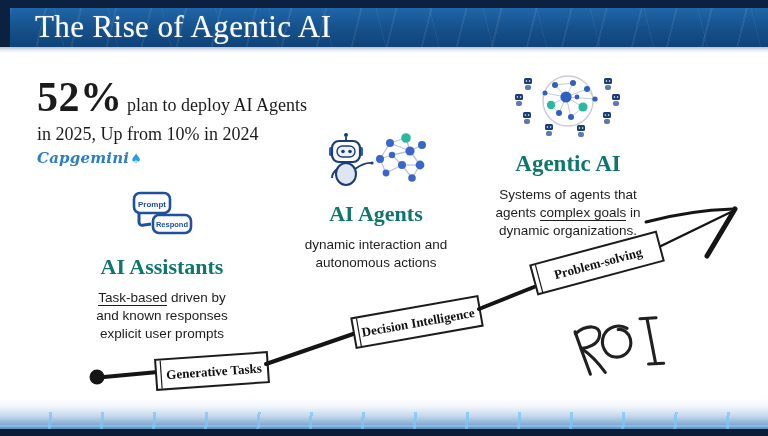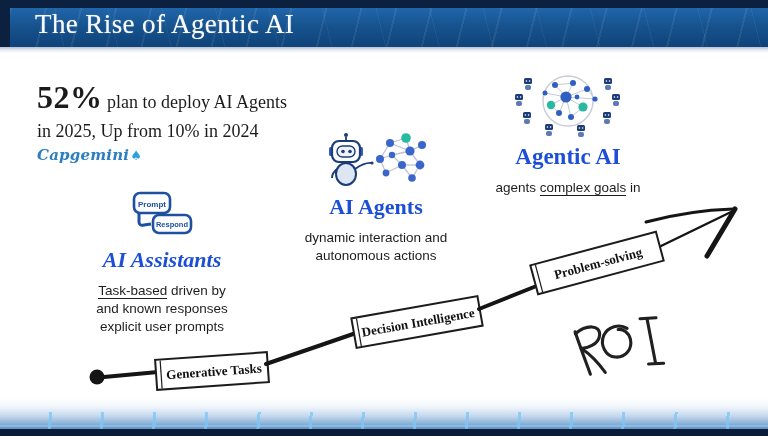--- a/index.html
+++ b/index.html
@@ -18,48 +18,48 @@
   }
   .header-band::before {
     content: ""; position: absolute; inset: 0;
     background:
       repeating-linear-gradient(104deg, rgba(255,255,255,0.07) 0 2px, transparent 2px 34px),
       repeating-linear-gradient(76deg, rgba(255,255,255,0.05) 0 1px, transparent 1px 52px);
   }
   .page-title {
     position: absolute; left: 35px; top: 9px;
     font-family: "Liberation Serif", serif; font-weight: normal;
-    font-size: 27px; color: #f8fafd; letter-spacing: 0.4px;
+    font-size: 31px; color: #f8fafd; letter-spacing: 0.4px;
     text-shadow: 0 0 1px rgba(255,255,255,0.55);
     z-index: 2;
   }
   .header-light-strip {
     position: absolute; left: 0; top: 47px; width: 768px; height: 6px;
     background: linear-gradient(180deg, #b6c2d3 0%, #e9edf3 55%, #ffffff 100%);
   }
 
   
   .stat { position: absolute; left: 37px; top: 82px; font-family: "Liberation Serif", serif; color: #1b1b1b; }
   .stat-l1 { font-size: 18px; line-height: 30px; white-space: pre; }
-  .stat-big { font-size: 32px; font-weight: bold; letter-spacing: 0.5px; }
+  .stat-big { font-size: 42px; font-weight: bold; letter-spacing: 0.5px; }
   .stat-l2 { font-size: 18px; line-height: 22px; margin-top: 3px; white-space: pre; }
   .logo { margin-top: 4px; font-family: "DejaVu Serif", serif; font-style: italic; font-weight: bold;
           font-size: 15px; color: #2b7fc0; letter-spacing: 0.2px; }
   .logo .spade { font-style: normal; font-size: 13px; color: #2aa0dc; margin-left: 1px; }
 
   
   .stage { position: absolute; text-align: center; }
   .stage-icon { display: block; margin: 0 auto; }
-  .stage-title { font-family: "Liberation Serif", serif; font-weight: bold; color: #1d4ed8; margin-top: 7px; }
+  .stage-title { font-family: "Liberation Serif", serif; font-weight: bold; color: #0f766e; margin-top: 14px; }
   .stage-desc { font-size: 13.5px; color: #1d1d1d; line-height: 1.33; margin-top: 9px; }
   .stage-desc .dline { white-space: pre; }
   .u { border-bottom: 1.4px solid #1d1d1d; margin-top: 13px; }
 
   .stage-0 { left: 76px;  top: 190px; width: 172px; text-align: center; }
-  .stage-0 .stage-title { font-size: 22px; font-style: italic; }
+  .stage-0 .stage-title { font-size: 22px; }
   .stage-1 { left: 287px; top: 131px; width: 178px; }
   .stage-1 .stage-title { font-size: 22px; text-align: center; }
   .stage-2 { left: 476px; top: 73px;  width: 184px; }
   .stage-2 .stage-title { font-size: 23px; }
 
   
   .curve-svg { position: absolute; left: 0; top: 0; width: 768px; height: 436px; pointer-events: none; }
   .milestone-rect { fill: #ffffff; stroke: #1c1c1c; stroke-width: 2; }
   .milestone-label { font-family: "Liberation Serif", serif; font-weight: bold; font-size: 13px; fill: #111111; }
   .arrow-line { stroke: #151515; fill: none; stroke-linecap: round; }
@@ -244,21 +244,23 @@
         <g transform="translate(70,52)">
             <rect x="-4" y="0" width="8" height="6" rx="1.5" fill="#1b3c78"></rect>
             <circle cx="-1.6" cy="3" r="0.8" fill="#fff"></circle>
             <circle cx="1.6" cy="3" r="0.8" fill="#fff"></circle>
             <rect x="-3" y="7" width="6" height="5" rx="2" fill="#5b7ab8"></rect>
           </g>
       </g>
     </svg>
     <div class="stage-title">Agentic AI</div>
     <div class="stage-desc">
+      <div class="dline"><span>Systems of agents that</span><span class="u"></span><span></span></div>
       <div class="dline"><span>agents </span><span class="u">complex goals</span><span> in</span></div>
+      <div class="dline"><span>dynamic organizations.</span><span class="u"></span><span></span></div>
     </div>
   </div>
 
   <svg class="curve-svg" viewBox="0 0 768 436">
     <circle cx="97" cy="377" r="7.5" fill="#151515"></circle>
     <path class="arrow-line" d="M104,377 L158,372" stroke-width="4"></path>
     <g transform="rotate(-4 212 371)">
       <rect class="milestone-rect" x="156" y="356" width="112" height="30"></rect>
       <line x1="161" y1="357" x2="161" y2="385" stroke="#1c1c1c" stroke-width="1.2"></line>
       <text class="milestone-label" x="214" y="376" text-anchor="middle">Generative Tasks</text>

